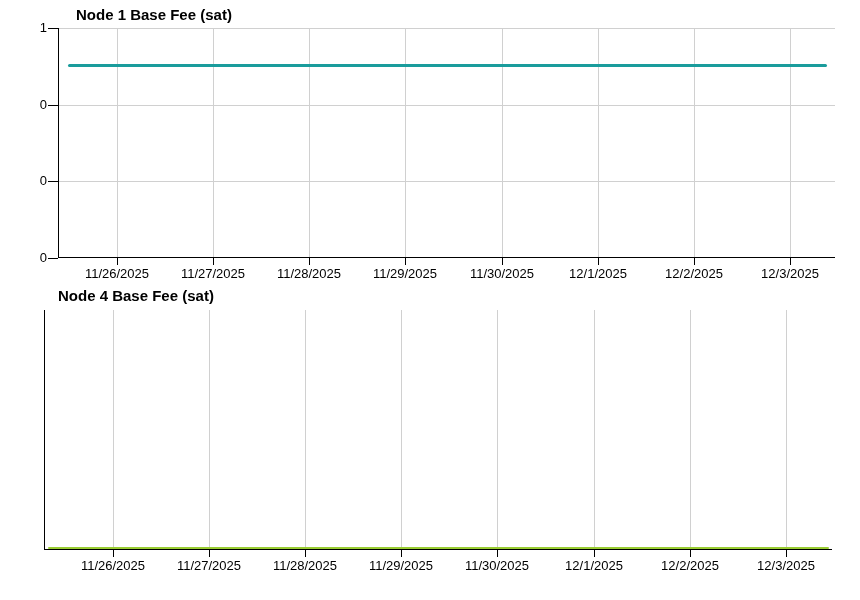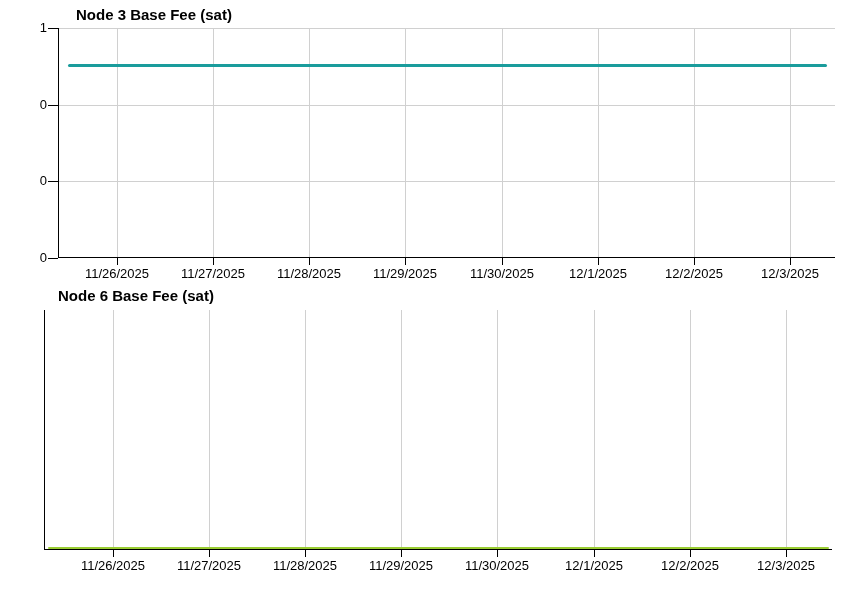--- a/index.html
+++ b/index.html
@@ -45,21 +45,21 @@
     white-space: nowrap;
   }
   .series-line { border-radius: 2px; }
 </style>
 </head>
 <body>
 
 <div id="canvas">
 
   <section>
-    <h2 class="chart-title" id="title-0">Node 3 Base Fee (sat)</h2>
+    <h2 class="chart-title" id="title-0">Node 1 Base Fee (sat)</h2>
     <div class="plot" id="plot-0" style="left: 58px; top: 28px; width: 777px; height: 230px;">
         <div class="hgrid" style="top: 0px; background: rgb(208, 208, 208);"></div>
         <div class="ytick" style="top: 0px; background: rgb(0, 0, 0);"></div>
         <div class="ylabel" style="top: -8px;">1</div>
         <div class="hgrid" style="top: 77px; background: rgb(208, 208, 208);"></div>
         <div class="ytick" style="top: 77px; background: rgb(0, 0, 0);"></div>
         <div class="ylabel" style="top: 69px;">0</div>
         <div class="hgrid" style="top: 153px; background: rgb(208, 208, 208);"></div>
         <div class="ytick" style="top: 153px; background: rgb(0, 0, 0);"></div>
         <div class="ylabel" style="top: 145px;">0</div>
@@ -89,21 +89,21 @@
         <div class="vgrid" style="left: 732px; background: rgb(208, 208, 208);"></div>
         <div class="xtick" style="left: 732px; background: rgb(0, 0, 0);"></div>
         <div class="xlabel" style="left: 684px; top: 238px;">12/3/2025</div>
         <div class="axis-y" style="background: rgb(0, 0, 0);"></div>
         <div class="axis-x" style="background: rgb(0, 0, 0);"></div>
         <div class="series-line" style="left: 10px; width: 759px; top: 36px; height: 3px; background: rgb(26, 156, 156);"></div>
       </div>
   </section>
 
   <section>
-    <h2 class="chart-title" id="title-1">Node 6 Base Fee (sat)</h2>
+    <h2 class="chart-title" id="title-1">Node 4 Base Fee (sat)</h2>
     <div class="plot" id="plot-1" style="left: 44px; top: 310px; width: 788px; height: 240px;">
         <div class="vgrid" style="left: 69px; background: rgb(208, 208, 208);"></div>
         <div class="xtick" style="left: 69px; background: rgb(0, 0, 0);"></div>
         <div class="xlabel" style="left: 21px; top: 248px;">11/26/2025</div>
         <div class="vgrid" style="left: 165px; background: rgb(208, 208, 208);"></div>
         <div class="xtick" style="left: 165px; background: rgb(0, 0, 0);"></div>
         <div class="xlabel" style="left: 117px; top: 248px;">11/27/2025</div>
         <div class="vgrid" style="left: 261px; background: rgb(208, 208, 208);"></div>
         <div class="xtick" style="left: 261px; background: rgb(0, 0, 0);"></div>
         <div class="xlabel" style="left: 213px; top: 248px;">11/28/2025</div>

